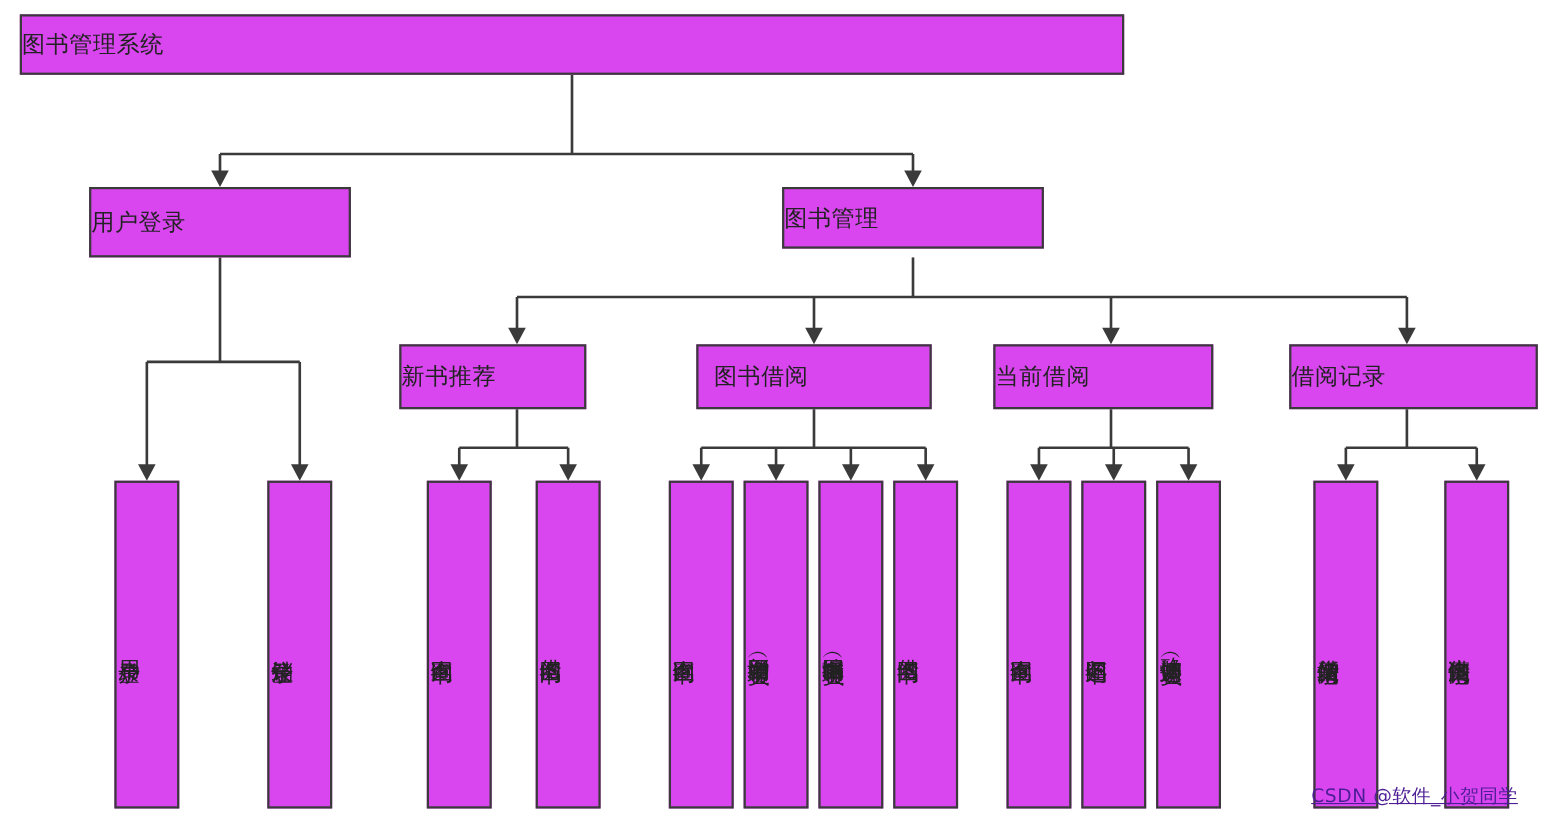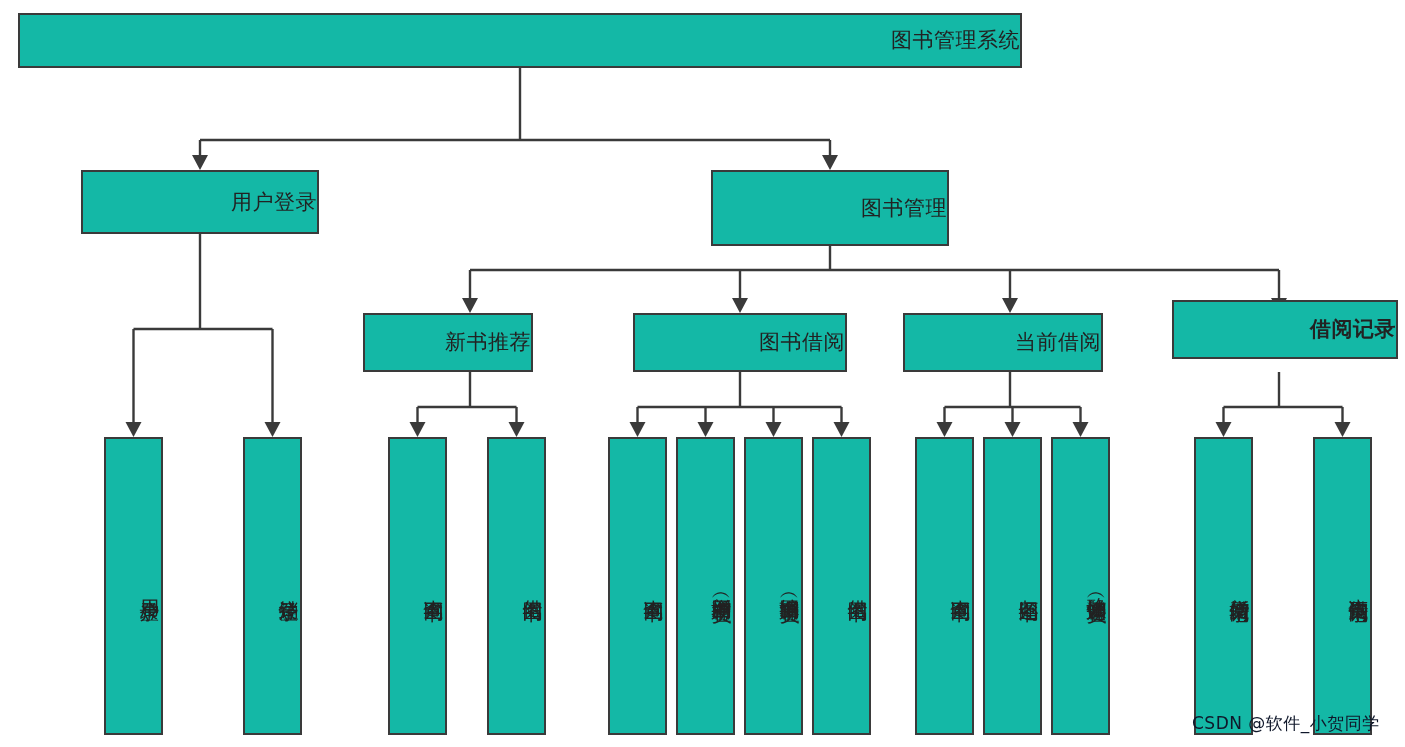--- a/index.html
+++ b/index.html
@@ -17,25 +17,25 @@
   #diagram {
     position: absolute;
     left: 0;
     top: 0;
     width: 1405px;
     height: 747px;
   }
   .node {
     position: absolute;
     box-sizing: border-box;
-    background: #14b8a6;
+    background: #d946ef;
     border: 2px solid #3a3a3a;
     display: flex;
     align-items: center;
-    justify-content: flex-end;
+    justify-content: flex-start;
     overflow: hidden;
   }
   .node-label {
     color: #222222;
     font-size: 21px;
     line-height: 1.18;
     letter-spacing: 0.5px;
     white-space: nowrap;
     text-align: center;
   }
@@ -44,23 +44,24 @@
     text-orientation: upright;
     font-size: 20px;
     line-height: 1.15;
     letter-spacing: 1px;
   }
   .watermark {
     position: absolute;
     left: 1192px;
     top: 712px;
     font-size: 17px;
-    color: #0f172a;
+    color: #4c1d95;
     white-space: nowrap;
     letter-spacing: 0.5px;
+    text-decoration: underline;
   }
   svg.links {
     position: absolute;
     left: 0;
     top: 0;
     width: 1405px;
     height: 747px;
     pointer-events: none;
   }
   svg.links path, svg.links line {
@@ -136,21 +137,21 @@
       </div>
       <div class="node" style="left: 81px; top: 170px; width: 238px; height: 64px;">
         <span class="node-label">用户登录</span>
       </div>
       <div class="node vertical" style="left: 104px; top: 437px; width: 59px; height: 298px;">
         <span class="node-label">用户登录</span>
       </div>
       <div class="node vertical" style="left: 243px; top: 437px; width: 59px; height: 298px;">
         <span class="node-label">注销登录</span>
       </div>
-      <div class="node" style="left: 711px; top: 170px; width: 238px; height: 76px;">
+      <div class="node" style="left: 711px; top: 170px; width: 238px; height: 56px;">
         <span class="node-label">图书管理</span>
       </div>
       <div class="node" style="left: 363px; top: 313px; width: 170px; height: 59px;">
         <span class="node-label">新书推荐</span>
       </div>
       <div class="node vertical" style="left: 388px; top: 437px; width: 59px; height: 298px;">
         <span class="node-label">查询图书</span>
       </div>
       <div class="node vertical" style="left: 487px; top: 437px; width: 59px; height: 298px;">
         <span class="node-label">借阅图书</span>
@@ -175,21 +176,21 @@
       </div>
       <div class="node vertical" style="left: 915px; top: 437px; width: 59px; height: 298px;">
         <span class="node-label">查询图书</span>
       </div>
       <div class="node vertical" style="left: 983px; top: 437px; width: 59px; height: 298px;">
         <span class="node-label">归还图书</span>
       </div>
       <div class="node vertical" style="left: 1051px; top: 437px; width: 59px; height: 298px;">
         <span class="node-label">确认归还（管理员）</span>
       </div>
-      <div class="node" style="left: 1172px; top: 300px; width: 226px; height: 59px; font-weight: bold;">
+      <div class="node" style="left: 1172px; top: 313px; width: 226px; height: 59px;">
         <span class="node-label">借阅记录</span>
       </div>
       <div class="node vertical" style="left: 1194px; top: 437px; width: 59px; height: 298px;">
         <span class="node-label">新增借阅记录</span>
       </div>
       <div class="node vertical" style="left: 1313px; top: 437px; width: 59px; height: 298px;">
         <span class="node-label">查询借阅记录</span>
       </div>
     </div>
   <div class="watermark">CSDN @软件_小贺同学</div>

